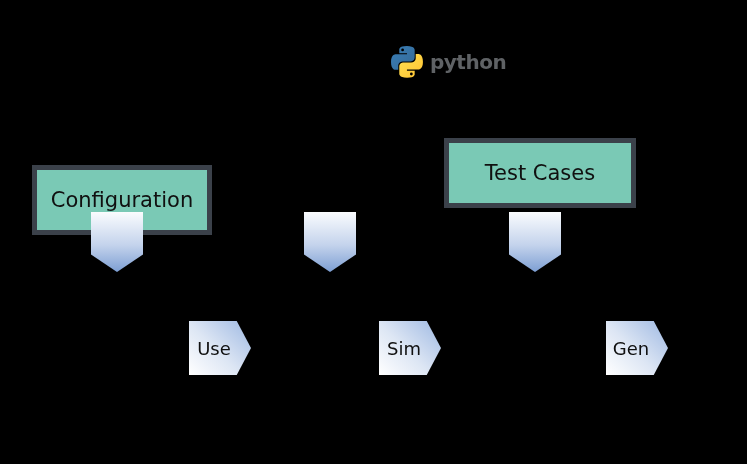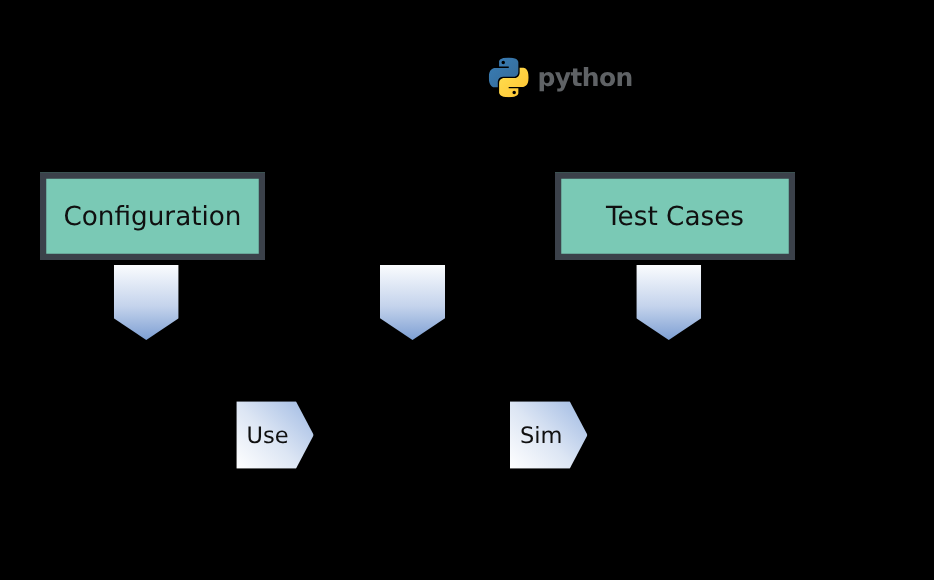--- a/index.html
+++ b/index.html
@@ -48,21 +48,21 @@
     border: 5px solid #3b414a;
     display: flex;
     align-items: center;
     justify-content: center;
   }
   .node-box .node-label {
     font-size: 21px;
     color: #101010;
     white-space: nowrap;
   }
-  .box-1 { left: 32px;  width: 180px; }
+  .box-1 { left: 32px;  width: 180px; margin-top: 27px; }
   .box-2 { left: 238px; width: 178px; }
   .box-3 { left: 444px; width: 192px; }
 
   
   .down-arrow {
     position: absolute;
     top: 212px;
     width: 52px;
     height: 60px;
     background: linear-gradient(180deg, #fafcfe 0%, #c4d3ec 55%, #7d9fd3 100%);
@@ -85,21 +85,21 @@
     justify-content: center;
     padding-right: 12px;
     box-sizing: border-box;
   }
   .tag .tag-label {
     font-size: 18px;
     color: #101010;
     white-space: nowrap;
   }
   .tag-1 { left: 189px; }
-  .tag-2 { left: 408px; }
+  .tag-2 { left: 379px; }
   .tag-3 { left: 606px; }
 </style>
 </head>
 <body>
 
 <div class="canvas">
 
   <div class="py-logo">
     <svg viewBox="0 0 256 255" aria-hidden="true">
       <defs>
@@ -128,14 +128,17 @@
   <div class="down-arrow arrow-1"></div>
   <div class="down-arrow arrow-2"></div>
   <div class="down-arrow arrow-3"></div>
 
   <div class="tag tag-1">
     <span class="tag-label">Use</span>
   </div>
   <div class="tag tag-2">
     <span class="tag-label">Sim</span>
   </div>
+  <div class="tag tag-3">
+    <span class="tag-label">Gen</span>
+  </div>
 
 </div>
 
 </body></html>

